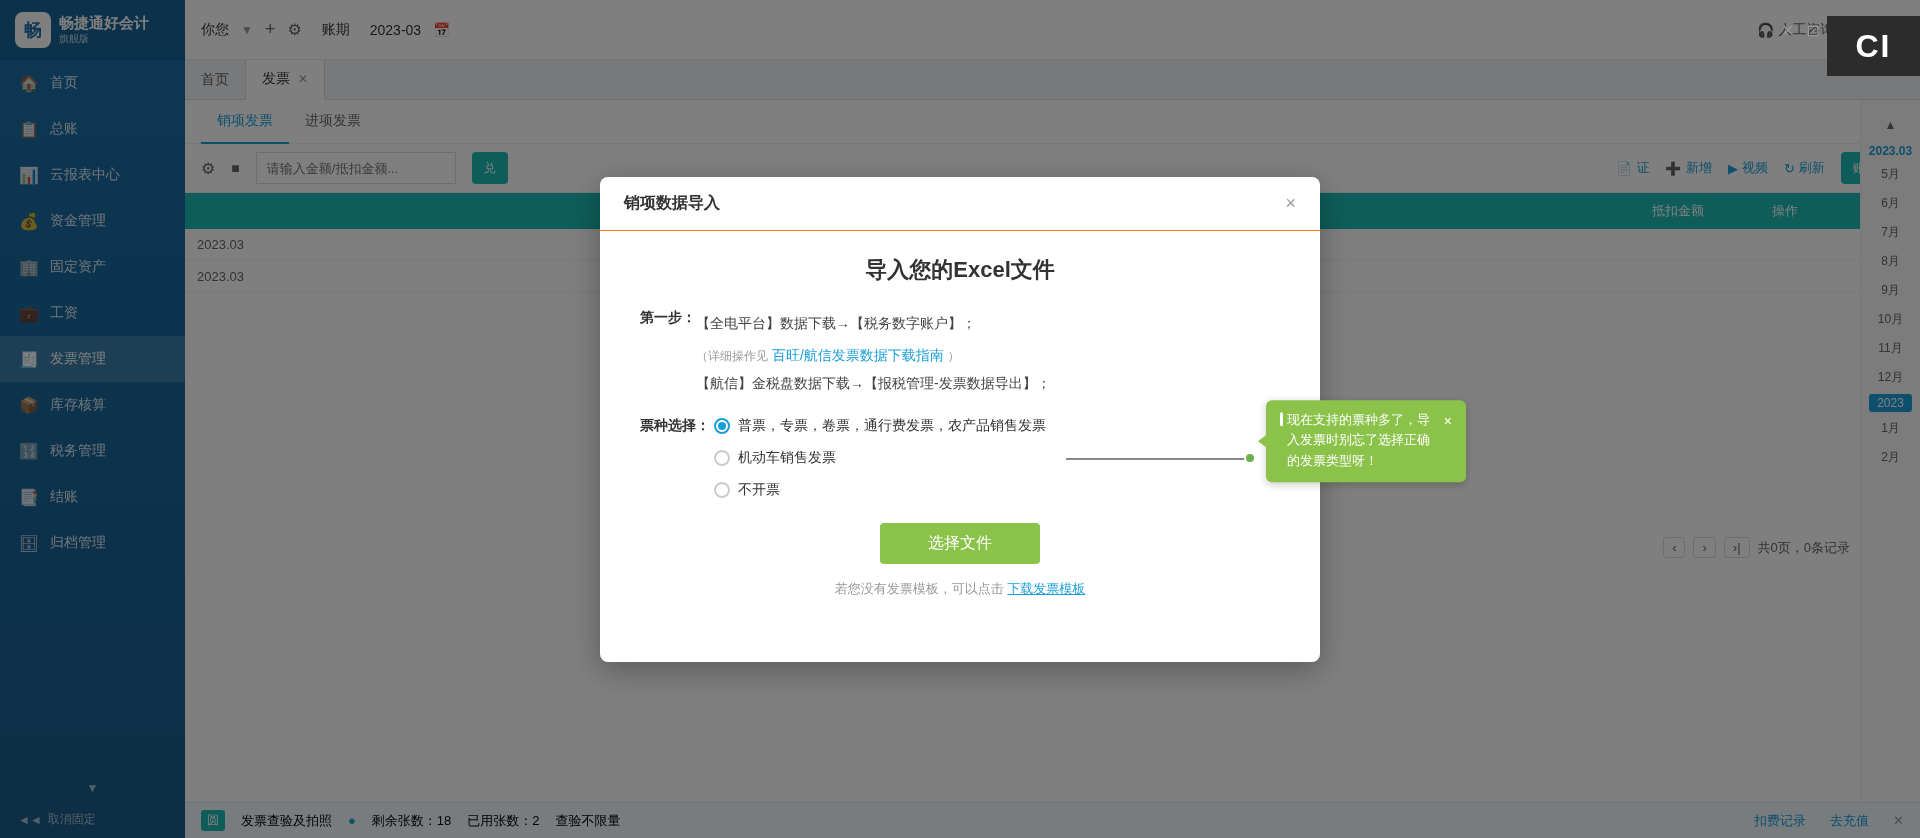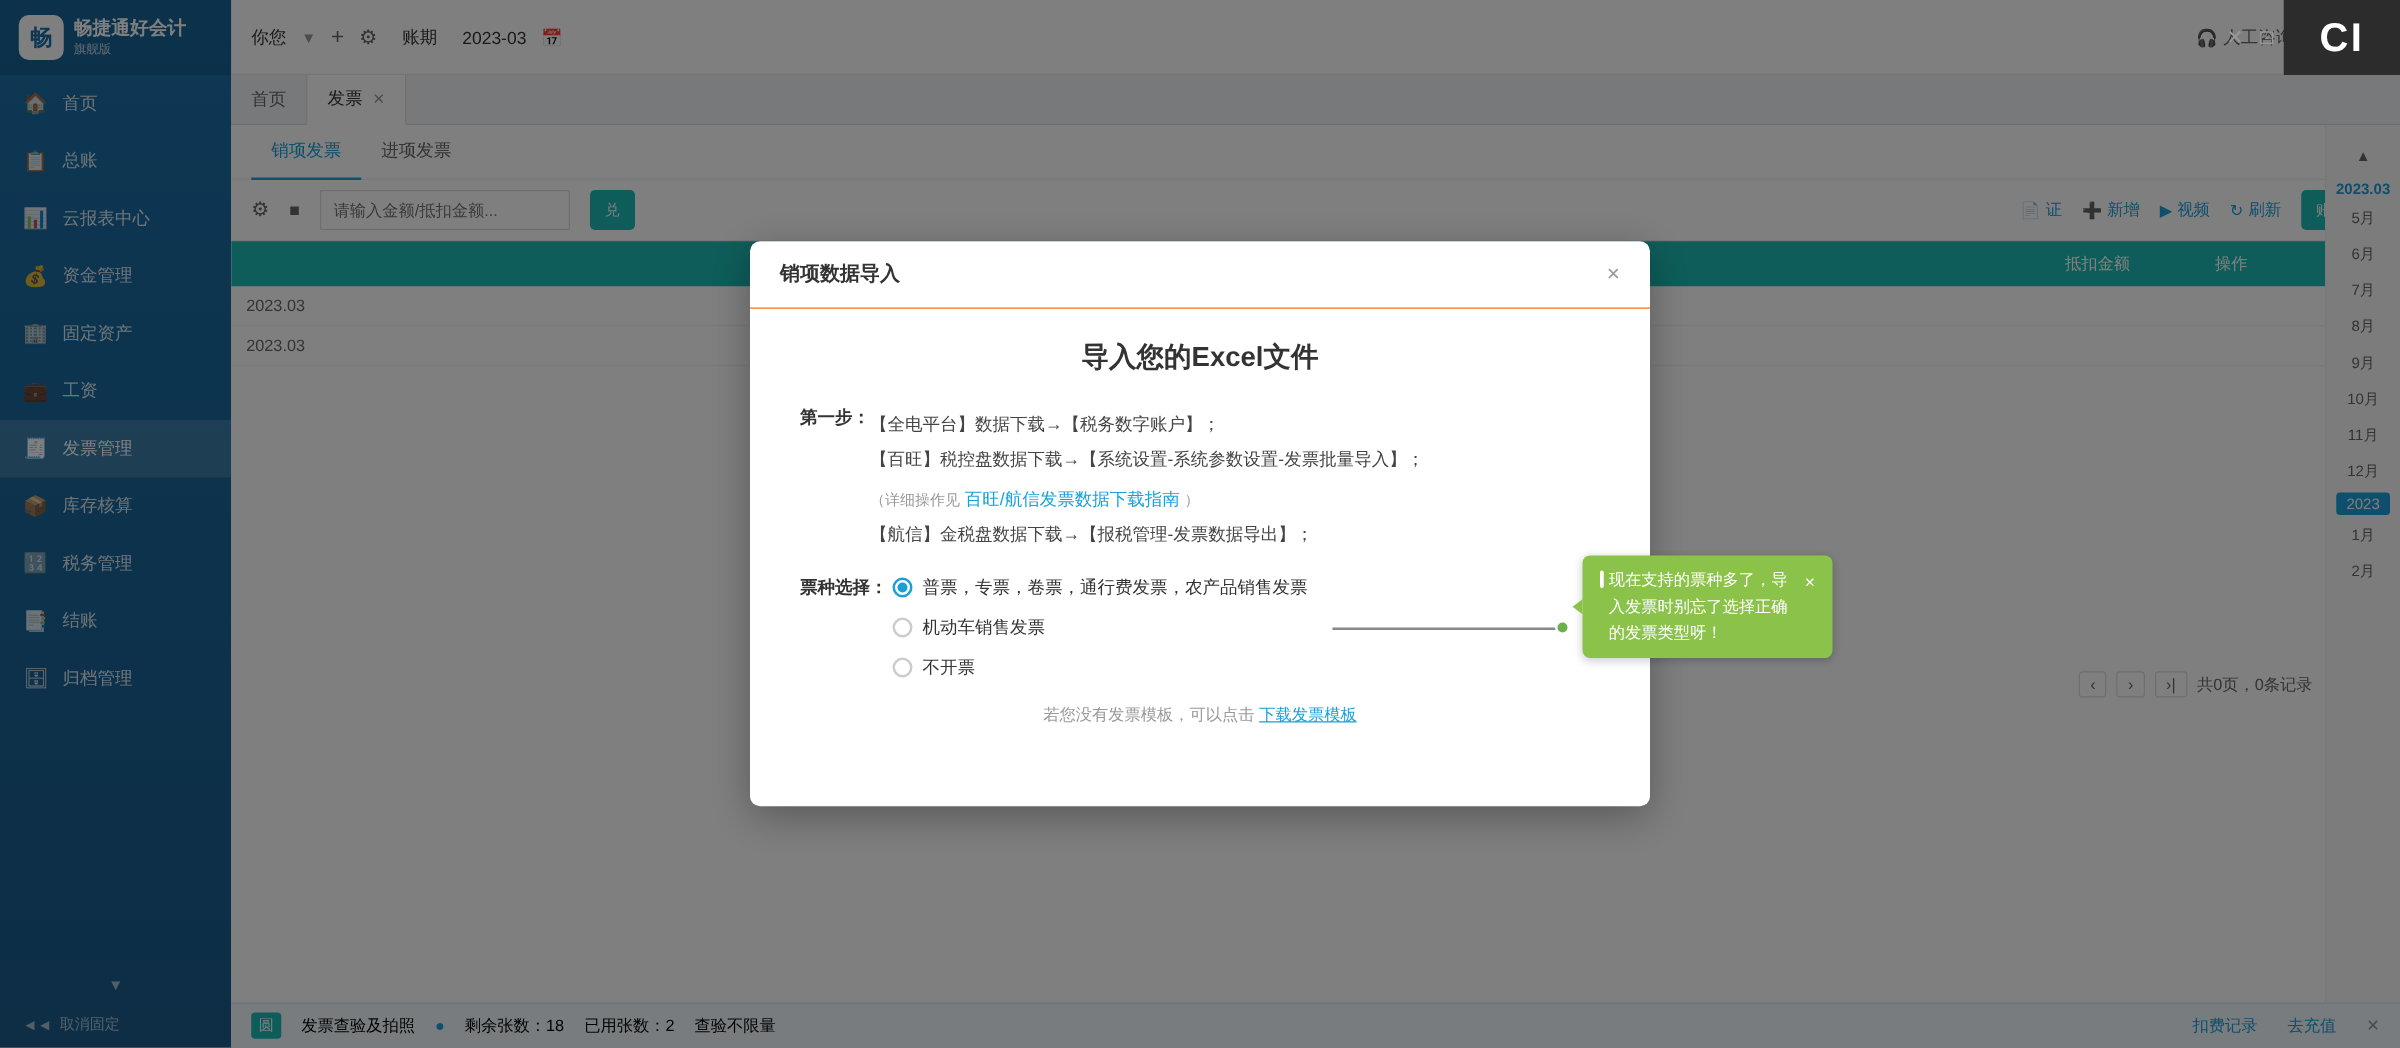--- a/index.html
+++ b/index.html
@@ -374,21 +374,21 @@
     <span>已用张数：2</span>
     <span>查验不限量</span>
     <div class="bottom-right">
       <span class="bottom-link">扣费记录</span>
       <span class="bottom-link">去充值</span>
       <span style="color:#999; cursor:pointer;">✕</span>
     </div>
   </div>
 </div>
 
-<div class="ci-badge" style="position:fixed; right:0; top:0; width:93px; height:60px; background:#2c2c2c; display:flex; align-items:center; justify-content:center; font-size:32px; font-weight:bold; color:#fff; z-index:200;">
+<div class="ci-badge" style="position:fixed; right:0; top:16px; width:93px; height:60px; background:#2c2c2c; display:flex; align-items:center; justify-content:center; font-size:32px; font-weight:bold; color:#fff; z-index:200;">
   <span>CI</span>
 </div>
 
 <div style="position:fixed; right:100px; top:0; height:60px; display:flex; align-items:center; gap:12px; z-index:200;">
   <span style="color:#999; font-size:16px; cursor:pointer;">✕</span>
   <span style="color:#999; font-size:16px; cursor:pointer;">⊡</span>
 </div>
 
 <div class="overlay">
 
@@ -398,21 +398,20 @@
       <span class="modal-close">×</span>
     </div>
     <div class="modal-body">
       <div class="modal-import-title">导入您的Excel文件</div>
 
       <div class="modal-step">
         <div style="display:flex; align-items:flex-start; gap:0;">
           <span style="font-size:14px; color:#333; font-weight:bold; white-space:nowrap;">第一步：</span>
           <div class="step-content" style="margin-left:0;">
             <div>【全电平台】数据下载→【税务数字账户】；</div>
-            <div>【百旺】税控盘数据下载→【系统设置-系统参数设置-发票批量导入】；</div>
             <div style="margin-top:4px;">
               <span style="color:#999; font-size:12px;">（详细操作见</span>
               <a class="step-link" href="#">百旺/航信发票数据下载指南</a>
               <span style="color:#999; font-size:12px;">）</span>
             </div>
             <div>【航信】金税盘数据下载→【报税管理-发票数据导出】；</div>
           </div>
         </div>
       </div>
 
@@ -448,20 +447,21 @@
             </div>
           </div>
 
           <div class="radio-item">
             <div class="radio-circle"></div>
             <span>不开票</span>
           </div>
         </div>
       </div>
 
+      <button class="select-file-btn">选择文件</button>
 
       <div class="modal-footer-text">
         <span>若您没有发票模板，可以点击</span>
         <a class="modal-footer-link" href="#">下载发票模板</a>
       </div>
     </div>
   </div>
 </div>
 
 </body></html>

